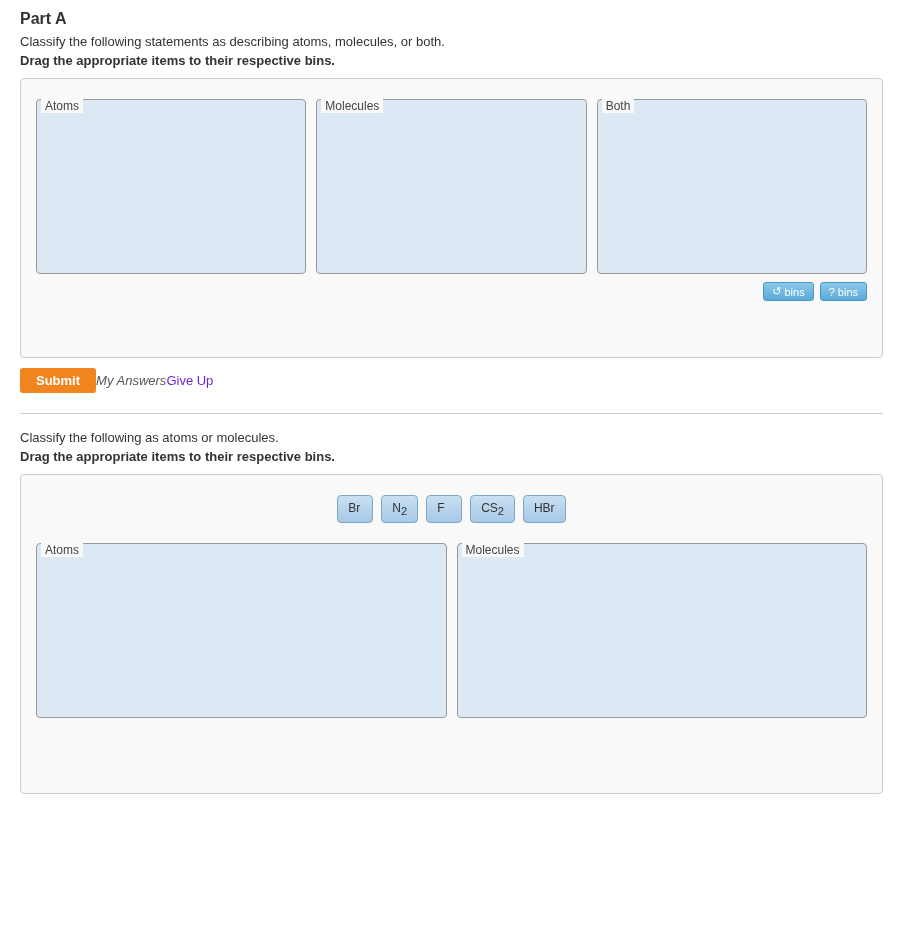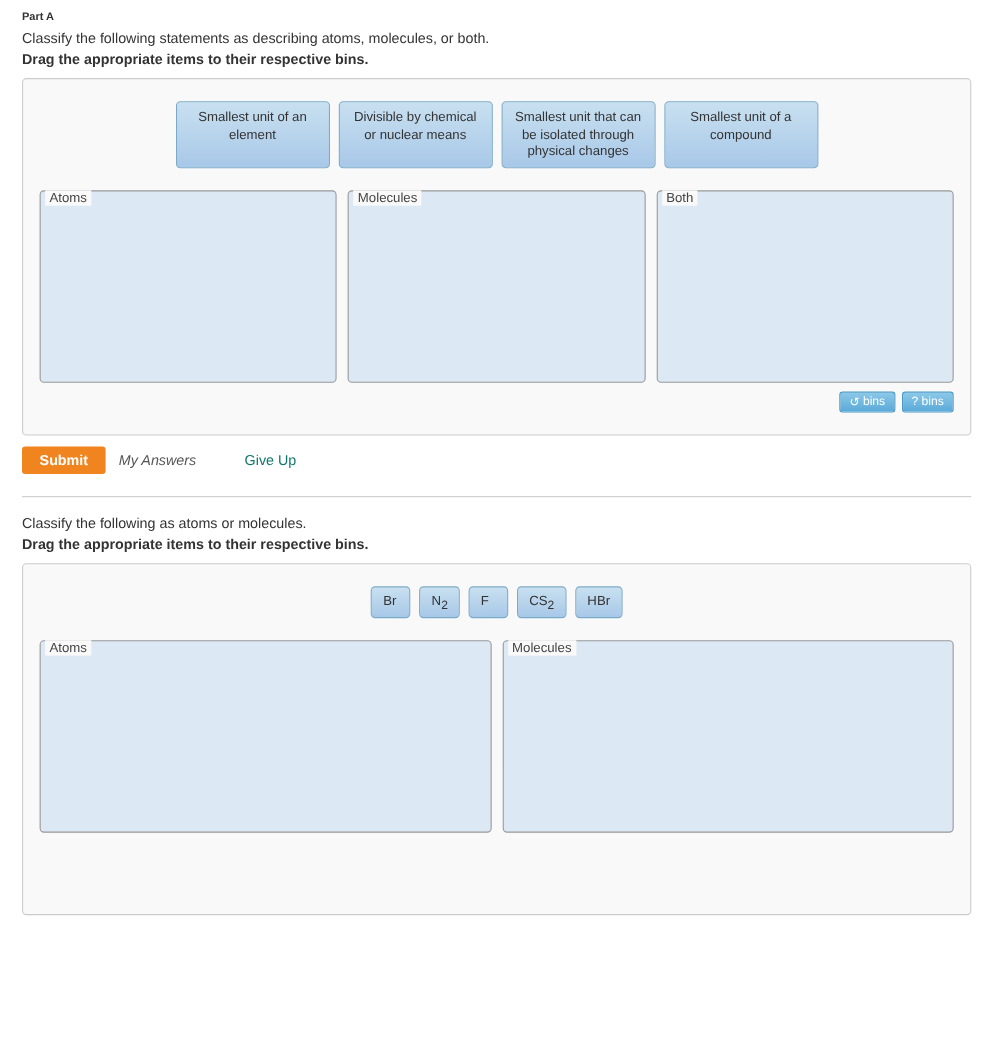--- a/index.html
+++ b/index.html
@@ -5,21 +5,21 @@
     * { box-sizing: border-box; margin: 0; padding: 0; }
     body {
       font-family: Arial, sans-serif;
       font-size: 13px;
       background: #fff;
       color: #333;
       padding: 10px 20px;
     }
     .part-title {
       font-weight: bold;
-      font-size: 10px;
+      font-size: 16px;
       margin-bottom: 6px;
     }
     .part-desc {
       font-size: 13px;
       margin-bottom: 4px;
     }
     .part-instruction {
       font-weight: bold;
       font-size: 13px;
       margin-bottom: 10px;
@@ -112,44 +112,42 @@
       font-size: 11px;
       padding: 2px 8px;
       cursor: pointer;
       display: flex;
       align-items: center;
       gap: 3px;
     }
     .action-row {
       display: flex;
       align-items: center;
-      gap: 12px;
       margin-bottom: 20px;
     }
     .btn-submit {
       background: #f0841e;
       border: none;
       border-radius: 3px;
       color: #fff;
       font-size: 13px;
       font-weight: bold;
       padding: 5px 16px;
       cursor: pointer;
     }
     .my-answers {
       color: #555;
       font-size: 13px;
       font-style: italic;
     }
     .give-up {
-      color: #0f766e;
+      color: #6d28d9;
       font-size: 13px;
       text-decoration: none;
       cursor: pointer;
-      margin-left: 32px;
     }
     .divider {
       border: none;
       border-top: 1px solid #ccc;
       margin-bottom: 16px;
     }
     .sub2 {
       font-size: 11px;
       vertical-align: sub;
     }
@@ -169,26 +167,20 @@
   </style>
 </head>
 <body>
 
 <div>
   <div class="part-title">Part A</div>
   <div class="part-desc">Classify the following statements as describing atoms, molecules, or both.</div>
   <div class="part-instruction">Drag the appropriate items to their respective bins.</div>
 
   <div class="drag-area">
-    <div class="items-row">
-      <div class="drag-item">Smallest unit of an element</div>
-      <div class="drag-item">Divisible by chemical or nuclear means</div>
-      <div class="drag-item">Smallest unit that can be isolated through physical changes</div>
-      <div class="drag-item">Smallest unit of a compound</div>
-    </div>
 
     <div class="bins-row">
       <div class="bin">
         <span class="bin-label">Atoms</span>
       </div>
       <div class="bin">
         <span class="bin-label">Molecules</span>
       </div>
       <div class="bin">
         <span class="bin-label">Both</span>

